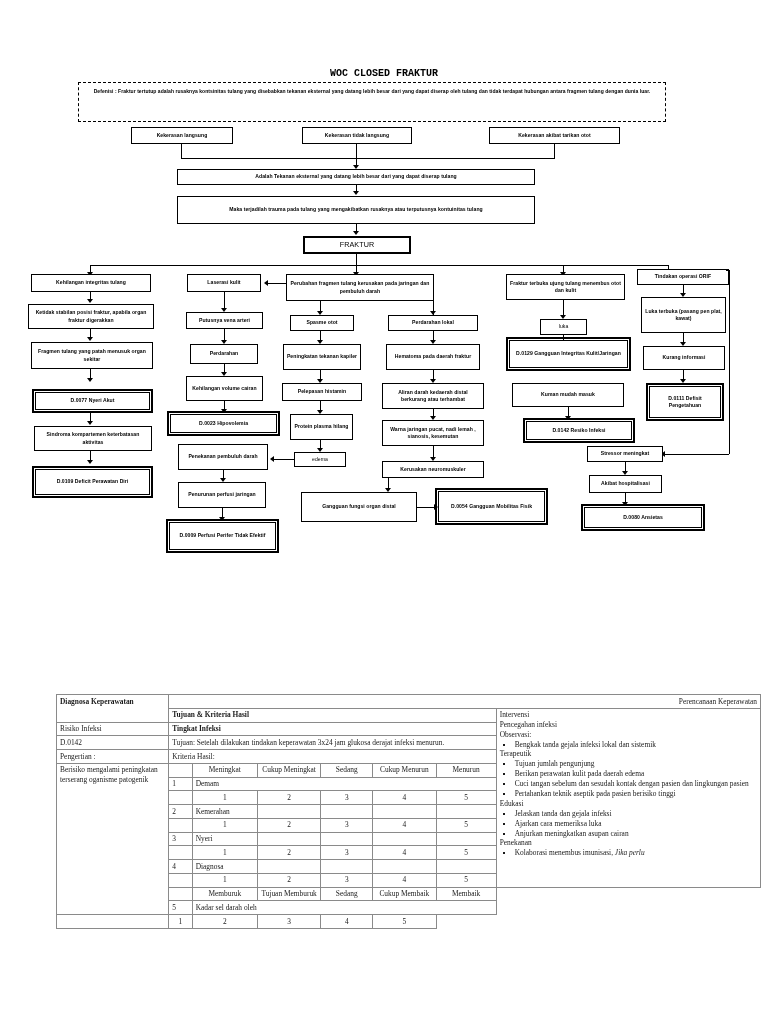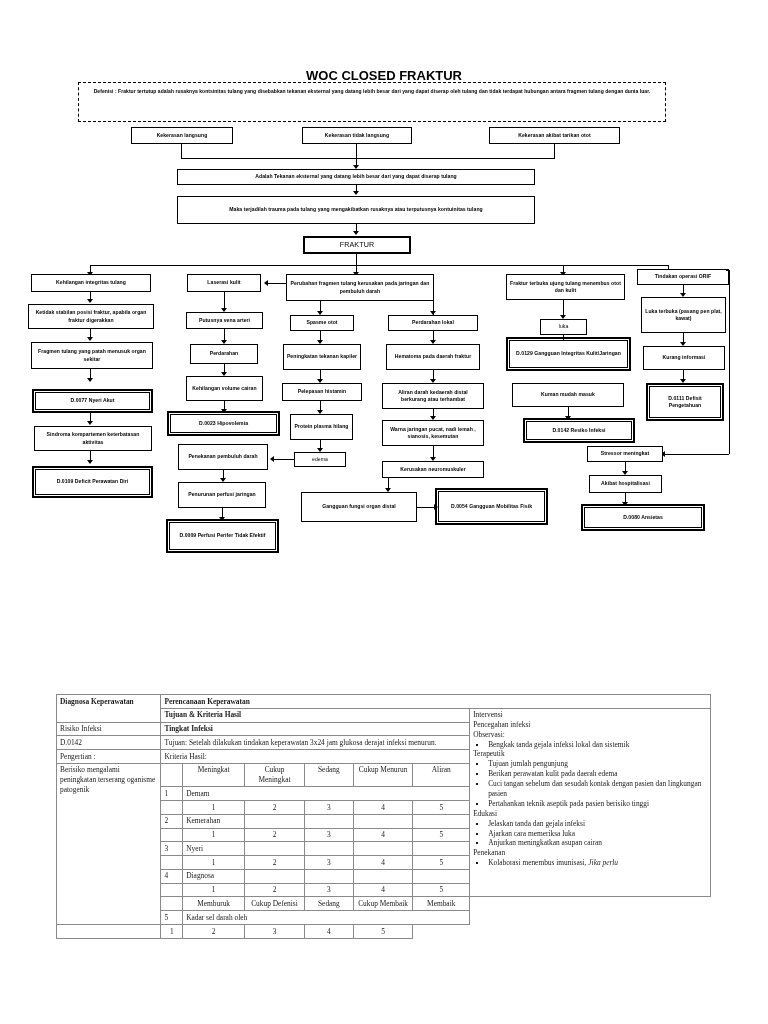--- a/index.html
+++ b/index.html
@@ -6,33 +6,33 @@
   body{width:768px;height:1024px;position:relative;font-family:"Liberation Sans",sans-serif;color:#000;overflow:hidden;}
 
   
   #woc{position:absolute;left:0;top:0;width:768px;height:600px;}
   #woc .bx{position:absolute;box-sizing:border-box;border:1px solid #000;background:#fff;
            display:flex;align-items:center;justify-content:center;text-align:center;
            font-size:5.1px;font-weight:bold;line-height:1.45;padding:1px 2px;letter-spacing:.05px;}
   #woc .dbl{border:1px solid #000;outline:2px solid #000;outline-offset:1px;}
   #woc .thick{border:2px solid #000;}
   #woc .dash{border:1px dashed #000;align-items:flex-start;padding-top:4px;}
-  #woc .ttl{position:absolute;font-size:13px;font-weight:bold;text-align:center;}
+  #woc .ttl{position:absolute;font-size:10px;font-weight:bold;text-align:center;font-family:Liberation Mono, monospace;}
   #woc .ln{position:absolute;background:#000;}
   #woc .ar{position:absolute;width:0;height:0;}
   #woc .ar-d{border-left:3px solid transparent;border-right:3px solid transparent;border-top:4px solid #000;}
   #woc .ar-r{border-top:3px solid transparent;border-bottom:3px solid transparent;border-left:4px solid #000;}
 
   
-  #plan{position:absolute;left:56px;top:694px;width:655px;border-collapse:collapse;
+  #plan{position:absolute;left:56px;top:694px;width:705px;border-collapse:collapse;
         font-family:"Liberation Serif",serif;font-size:7.4px;color:#1a1a1a;}
   #plan td{border:1px solid #8a8a8a;padding:1.5px 3px;vertical-align:top;line-height:1.32;}
   #plan td.c{text-align:center;}
   #plan td.b{font-weight:bold;}
-  #plan td.hd{font-weight:bold;text-align:left;}
+  #plan td.hd{font-weight:normal;text-align:right;}
   #plan ul{margin:0 0 0 9px;padding:0 0 0 5px;list-style:square;}
   #plan li{margin:0;padding:0 0 0 1px;line-height:1.34;}
   #plan .it{font-style:italic;}
 </style>
 </head>
 <body>
 
 <div id="woc">
 
   <div class="ttl" style="left:255px;top:68px;width:258px;">WOC CLOSED FRAKTUR</div>
@@ -238,21 +238,21 @@
     <td>Pengertian :</td>
     <td colspan="6">Kriteria Hasil:</td>
   </tr>
   <tr>
     <td rowspan="11">Berisiko mengalami peningkatan terserang oganisme patogenik</td>
     <td style="width:16px;"></td>
     <td class="c" style="width:57px;">Meningkat</td>
     <td class="c" style="width:55px;">Cukup Meningkat</td>
     <td class="c" style="width:44px;">Sedang</td>
     <td class="c" style="width:55px;">Cukup Menurun</td>
-    <td class="c" style="width:52px;">Aliran</td>
+    <td class="c" style="width:52px;">Menurun</td>
   </tr>
 
   <tr>
     <td>1</td>
     <td colspan="5">Demam</td>
   </tr>
   <tr>
     <td></td>
     <td class="c">1</td>
     <td class="c">2</td>
@@ -308,21 +308,21 @@
     <td class="c">1</td>
     <td class="c">2</td>
     <td class="c">3</td>
     <td class="c">4</td>
     <td class="c">5</td>
   </tr>
 
   <tr>
     <td></td>
     <td class="c">Memburuk</td>
-    <td class="c">Cukup Defenisi</td>
+    <td class="c">Tujuan Memburuk</td>
     <td class="c">Sedang</td>
     <td class="c">Cukup Membaik</td>
     <td class="c">Membaik</td>
   </tr>
   <tr>
     <td>5</td>
     <td colspan="5">Kadar sel darah oleh</td>
   </tr>
   <tr>
     <td></td>

